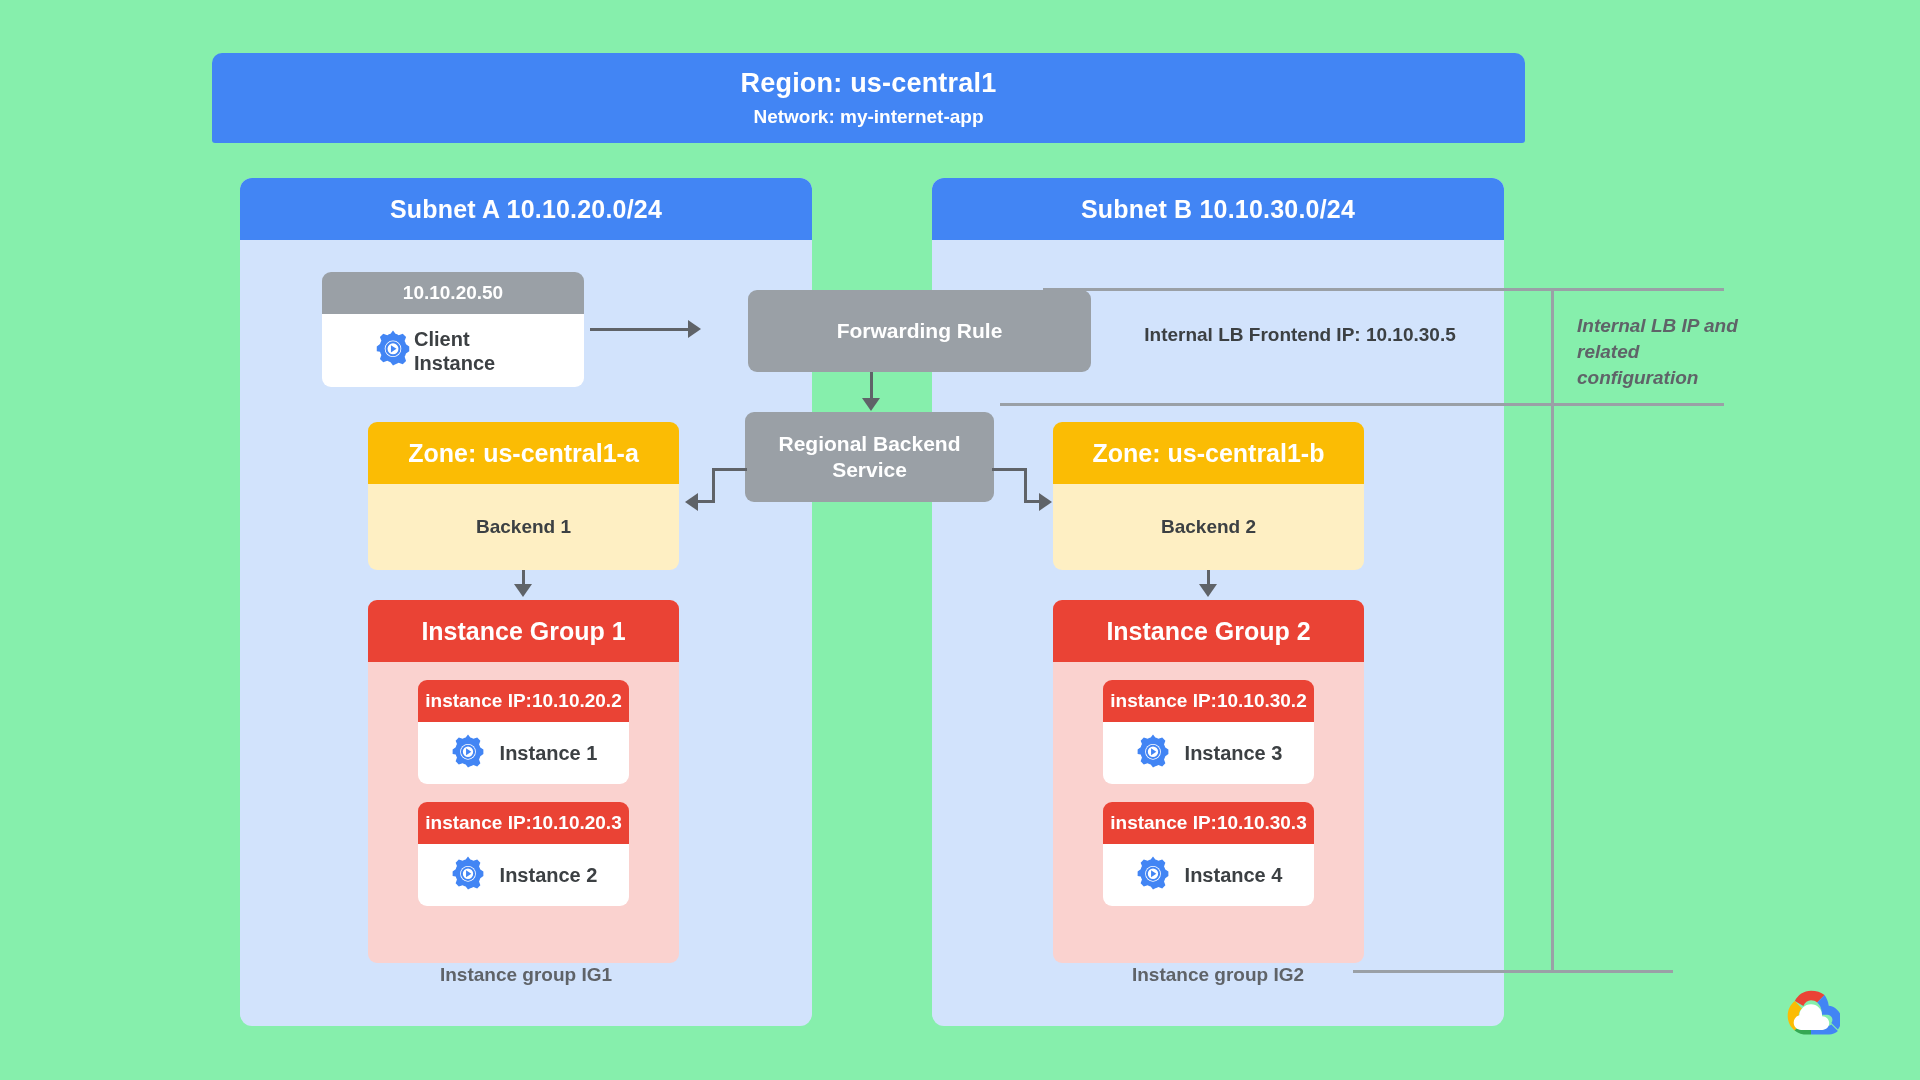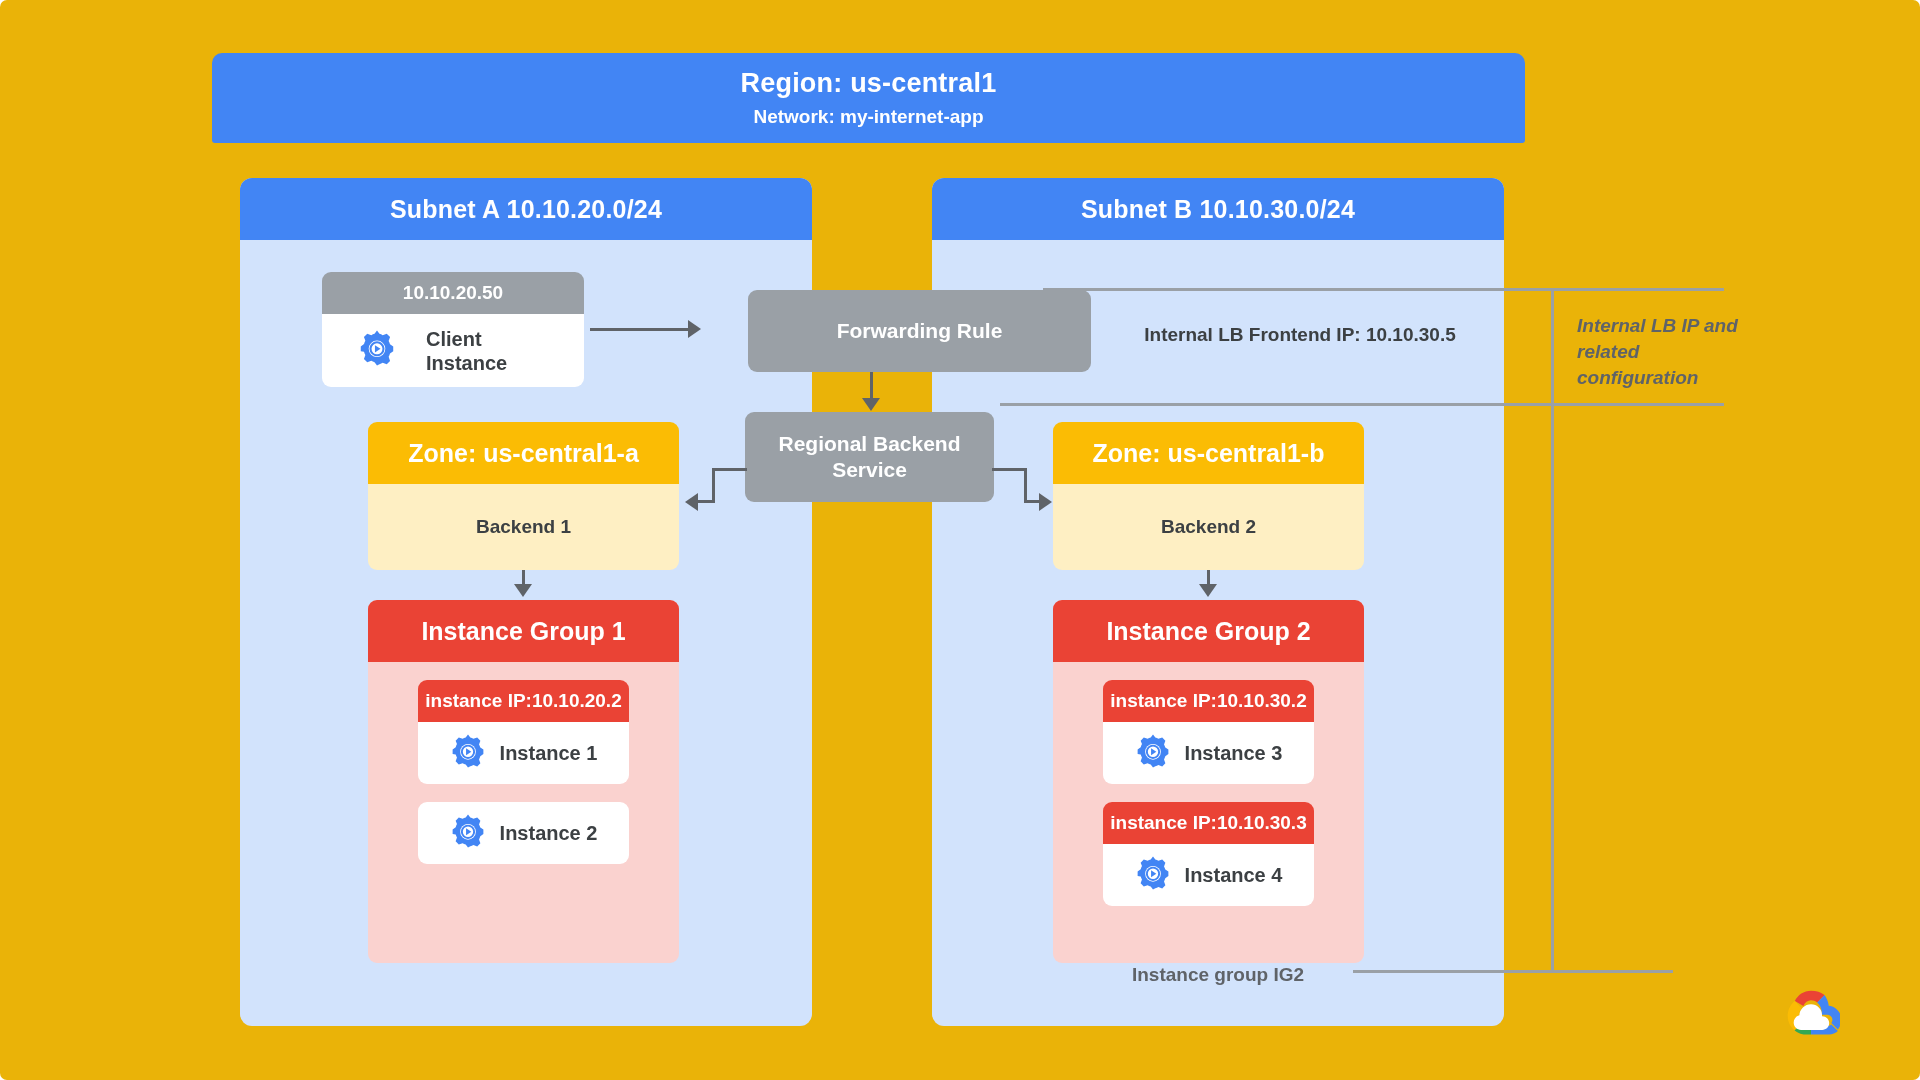--- a/index.html
+++ b/index.html
@@ -1,21 +1,21 @@
 <!DOCTYPE html>
 <html><head>
 <meta charset="utf-8">
 <style>
   html,body{margin:0;padding:0;background:#ffffff;}
   body{
     width:1920px;height:1080px;overflow:hidden;
     font-family:"Liberation Sans", sans-serif;
     -webkit-font-smoothing:antialiased;
   }
-  .canvas{position:relative;width:1920px;height:1080px;background:#eab308;border-radius:7px;}
+  .canvas{position:relative;width:1920px;height:1080px;background:#86efac;}
 
   
   .region-banner{
     position:absolute;left:212px;top:53px;width:1313px;height:90px;
     background:#4285f4;border-radius:10px 10px 3px 3px;
     display:flex;flex-direction:column;align-items:center;justify-content:center;
     color:#fff;
   }
   .region-title{font-size:27px;font-weight:bold;letter-spacing:.2px;line-height:1.25;}
   .region-sub{font-size:19px;font-weight:bold;margin-top:4px;line-height:1.25;}
@@ -45,21 +45,21 @@
   }
   .card-body{
     display:flex;align-items:center;justify-content:center;
     color:#3c4043;font-weight:bold;
   }
 
   
   #client-instance{left:322px;top:272px;width:262px;height:115px;}
   #client-instance .card-head{background:#9aa0a6;height:42px;font-size:19px;}
   #client-instance .card-body{
-    background:#fff;height:73px;gap:30px;font-size:20px;justify-content:flex-start;padding-left:36px;
+    background:#fff;height:73px;gap:2px;font-size:20px;justify-content:flex-start;padding-left:52px;
   }
   #client-instance .two-line{line-height:1.2;text-align:left;font-weight:bold;color:#3c4043;}
 
   
   .svc-box{
     position:absolute;background:#9aa0a6;border-radius:9px;color:#fff;
     display:flex;align-items:center;justify-content:center;text-align:center;
     font-size:21px;font-weight:bold;line-height:1.25;
   }
   #forwarding-rule{left:700px;top:290px;width:343px;height:82px;margin-left:48px;}
@@ -124,20 +124,21 @@
 
 <div class="canvas">
 
   <div class="region-banner">
     <div class="region-title">Region: us-central1</div>
     <div class="region-sub">Network: my-internet-app</div>
   </div>
 
   <div class="subnet" id="subnet-a">
     <div class="subnet-head">Subnet A 10.10.20.0/24</div>
+    <div class="subnet-caption">Instance group IG1</div>
   </div>
 
   <div class="subnet" id="subnet-b">
     <div class="subnet-head">Subnet B 10.10.30.0/24</div>
     <div class="subnet-caption">Instance group IG2</div>
   </div>
 
   <div class="card" id="client-instance">
     <div class="card-head">10.10.20.50</div>
     <div class="card-body">
@@ -205,20 +206,21 @@
               <path fill="#4285f4" d="M24 2l3.1 4.1a18.6 18.6 0 0 1 4.1 1.7L36.3 6l4.2 4.2-1.8 5.1c.74 1.28 1.3 2.66 1.7 4.1L44.5 22v6l-4.1 3.1a18.6 18.6 0 0 1-1.7 4.1l1.8 5.1-4.2 4.2-5.1-1.8c-1.28.74-2.66 1.3-4.1 1.7L24 46l-3.1-4.1a18.6 18.6 0 0 1-4.1-1.7L11.7 42l-4.2-4.2 1.8-5.1a18.6 18.6 0 0 1-1.7-4.1L3.5 28v-6l4.1-3.1c.4-1.44.96-2.82 1.7-4.1L7.5 10.2l4.2-4.2 5.1 1.8a18.6 18.6 0 0 1 4.1-1.7L24 2z"></path>
               <circle cx="24" cy="25" r="10.5" fill="#ffffff"></circle>
               <circle cx="24" cy="25" r="8.2" fill="none" stroke="#4285f4" stroke-width="2.6"></circle>
               <path fill="#4285f4" d="M21.4 20.4l7 4.6-7 4.6z"></path>
             </svg>
           </span>
           <span>Instance 1</span>
         </div>
       </div>
       <div class="vm">
+        <div class="vm-head">instance IP:10.10.20.3</div>
         <div class="vm-body">
           <span class="gear">
             <svg width="36" height="36" viewBox="0 0 48 48">
               <path fill="#4285f4" d="M24 2l3.1 4.1a18.6 18.6 0 0 1 4.1 1.7L36.3 6l4.2 4.2-1.8 5.1c.74 1.28 1.3 2.66 1.7 4.1L44.5 22v6l-4.1 3.1a18.6 18.6 0 0 1-1.7 4.1l1.8 5.1-4.2 4.2-5.1-1.8c-1.28.74-2.66 1.3-4.1 1.7L24 46l-3.1-4.1a18.6 18.6 0 0 1-4.1-1.7L11.7 42l-4.2-4.2 1.8-5.1a18.6 18.6 0 0 1-1.7-4.1L3.5 28v-6l4.1-3.1c.4-1.44.96-2.82 1.7-4.1L7.5 10.2l4.2-4.2 5.1 1.8a18.6 18.6 0 0 1 4.1-1.7L24 2z"></path>
               <circle cx="24" cy="25" r="10.5" fill="#ffffff"></circle>
               <circle cx="24" cy="25" r="8.2" fill="none" stroke="#4285f4" stroke-width="2.6"></circle>
               <path fill="#4285f4" d="M21.4 20.4l7 4.6-7 4.6z"></path>
             </svg>
           </span>
           <span>Instance 2</span>

